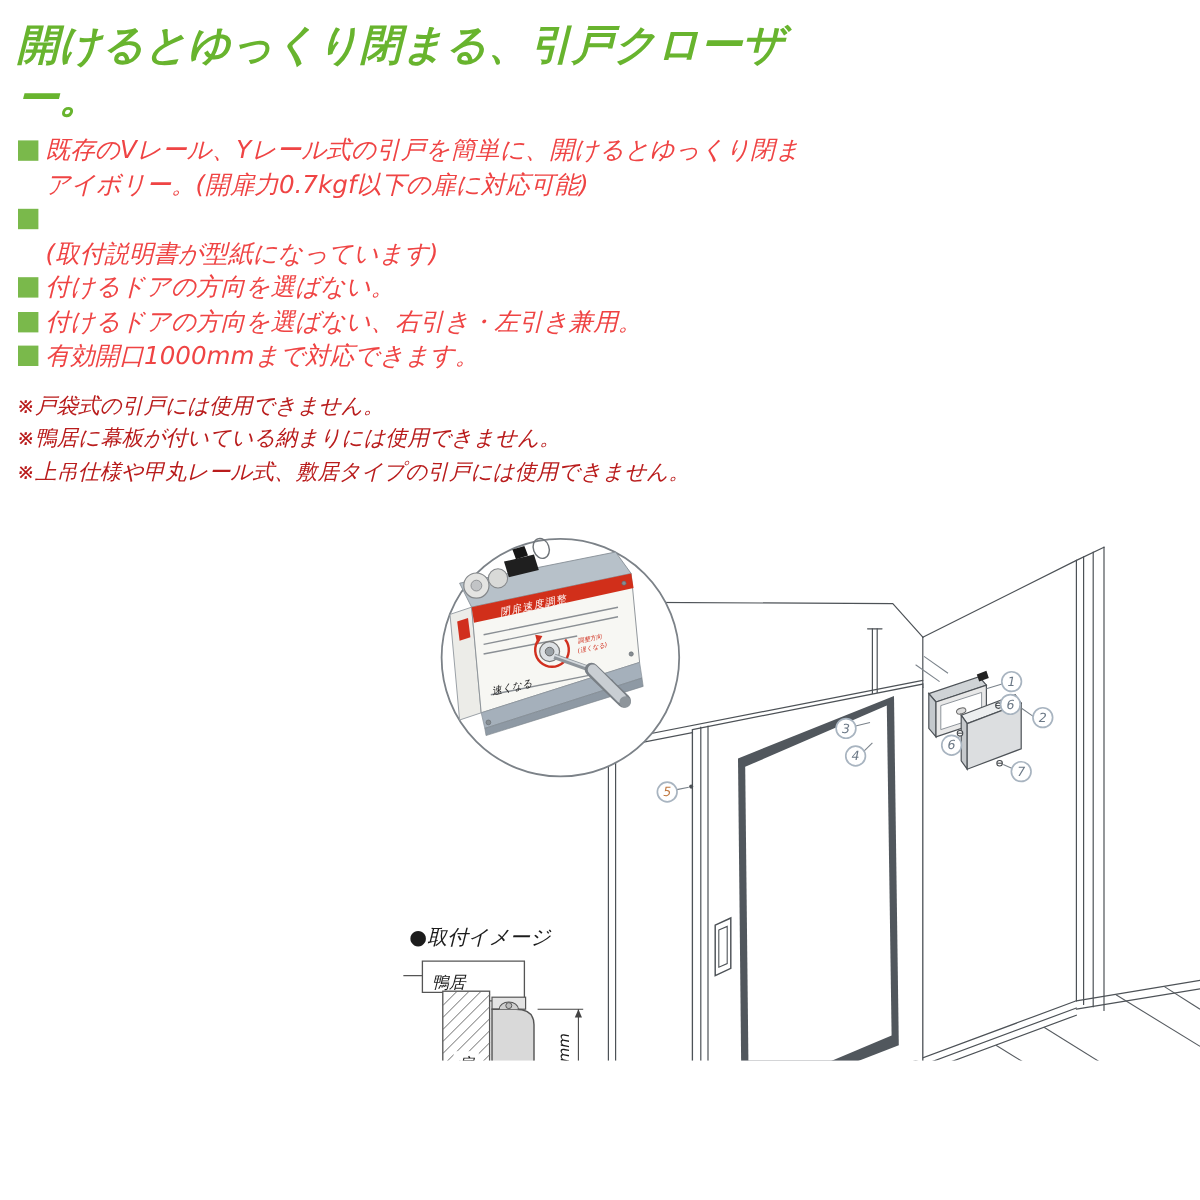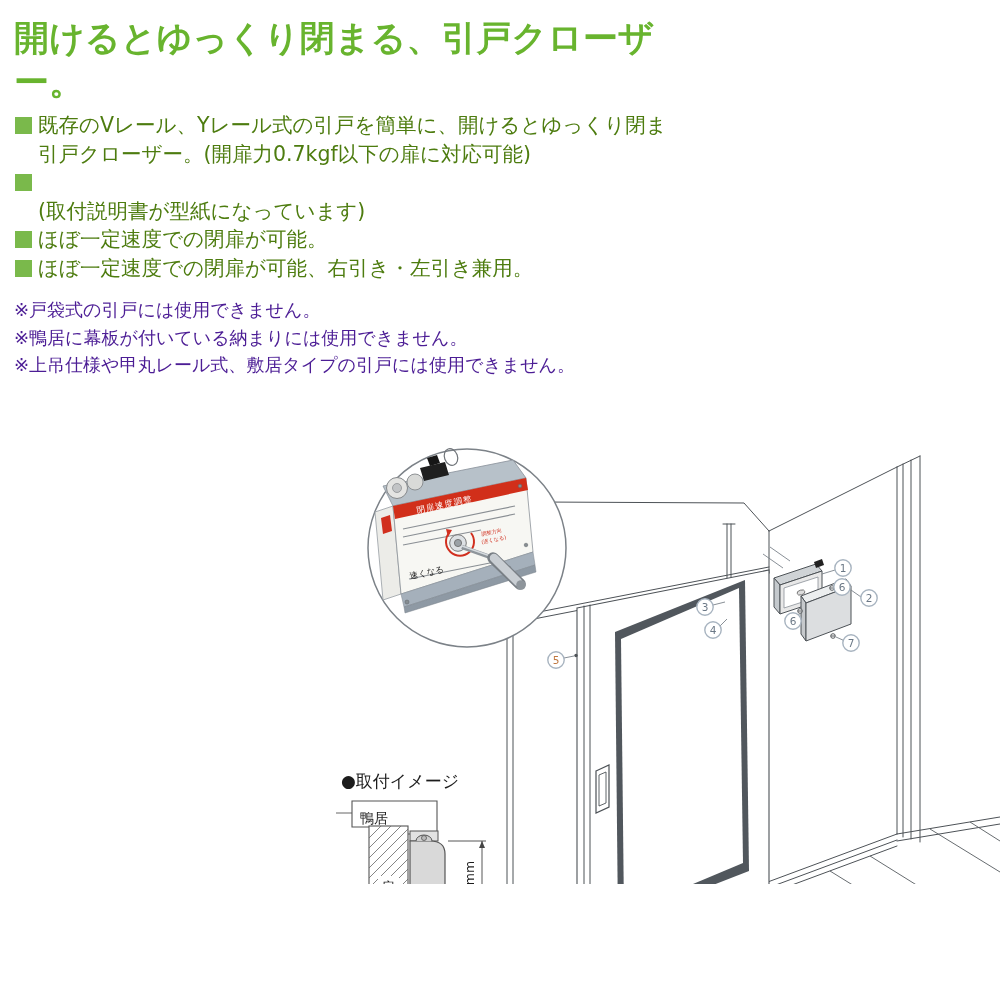--- a/index.html
+++ b/index.html
@@ -1,25 +1,25 @@
 <!DOCTYPE html>
 <html><head>
 <meta charset="utf-8">
 <style>
   html,body{margin:0;padding:0;background:#fff;}
   #stage{position:relative;width:1000px;height:884px;background:#ffffff;overflow:hidden;
-         font-family:"DejaVu Sans","Liberation Sans",sans-serif;color:#333;}
+         font-family:"DejaVu Sans","Liberation Sans",sans-serif;color:#333;font-style:italic;}
   
   #textblock{position:absolute;left:14px;top:16px;width:660px;}
   #title{margin:0;font-size:35px;line-height:44px;font-weight:bold;color:#68b42e;letter-spacing:0px;}
   ul.features{list-style:none;margin:7px 0 0 0;padding:0;}
-  ul.features li{position:relative;padding-left:24px;font-size:20.5px;line-height:28.5px;color:#4d7c0f;}
+  ul.features li{position:relative;padding-left:24px;font-size:20.5px;line-height:28.5px;color:#ef4444;}
   ul.features .sq{position:absolute;left:1px;top:6px;width:17px;height:17px;background:#7ab94b;}
   .cautions{margin-top:14px;}
-  .cautions div{font-size:18px;line-height:27.5px;color:#4c1d95;}
+  .cautions div{font-size:18px;line-height:27.5px;color:#b91c1c;}
   
   #install-heading{position:absolute;left:341px;top:770px;font-size:17px;font-weight:500;color:#1c1c1c;text-align:right;}
   svg{position:absolute;display:block;}
   #main-illu{left:480px;top:440px;}
   #mag-view{left:363px;top:444px;}
   #install-svg{left:336px;top:793px;}
   svg text{font-family:"DejaVu Sans","Liberation Sans",sans-serif;}
   .ln{stroke:#4d5257;stroke-width:1;fill:none;stroke-linecap:round;stroke-linejoin:round;}
   .thin{stroke:#7a828a;stroke-width:0.9;fill:none;}
   .callout{fill:#fff;stroke:#a8b4c0;stroke-width:1.4;}
@@ -31,34 +31,38 @@
 
 <div id="stage">
 
   <div id="textblock">
     <h1 id="title">開けるとゆっくり閉まる、引戸クローザー。</h1>
 
     <ul class="features">
       <li>
         <span class="sq"></span>
         <span>既存のVレール、Yレール式の引戸を簡単に、開けるとゆっくり閉ま</span><br>
-        <span>引戸クローザー。(開扉力0.7kgf以下の扉に対応可能)</span>
+        <span>アイボリー。(開扉力0.7kgf以下の扉に対応可能)</span>
       </li>
       <li>
         <span class="sq"></span>
         <br>
         <span>(取付説明書が型紙になっています)</span>
       </li>
       <li>
         <span class="sq"></span>
-        <span>ほぼ一定速度での閉扉が可能。</span><br>
-      </li>
-      <li>
-        <span class="sq"></span>
-        <span>ほぼ一定速度での閉扉が可能、右引き・左引き兼用。</span>
+        <span>付けるドアの方向を選ばない。</span><br>
+      </li>
+      <li>
+        <span class="sq"></span>
+        <span>付けるドアの方向を選ばない、右引き・左引き兼用。</span>
+      </li>
+      <li>
+        <span class="sq"></span>
+        <span>有効開口1000mmまで対応できます。</span>
       </li>
     </ul>
 
     <div class="cautions">
       <div>※戸袋式の引戸には使用できません。</div>
       <div>※鴨居に幕板が付いている納まりには使用できません。</div>
       <div>※上吊仕様や甲丸レール式、敷居タイプの引戸には使用できません。</div>
     </div>
   </div>
 

